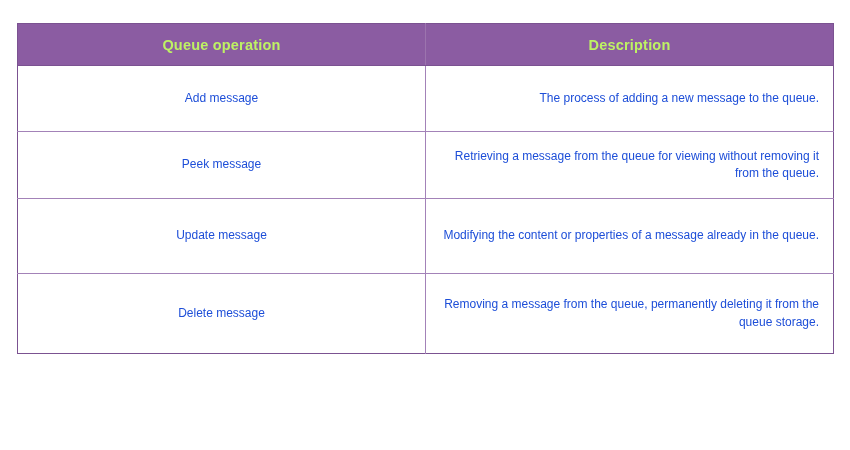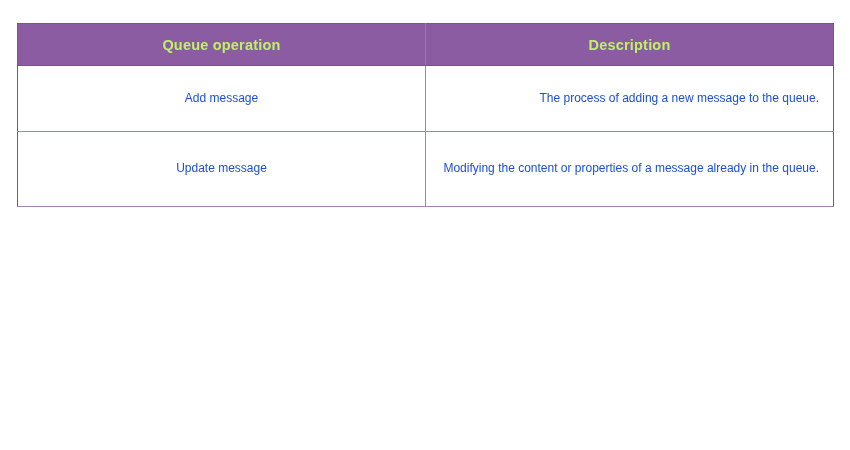--- a/index.html
+++ b/index.html
@@ -109,22 +109,34 @@
           <th class="th-desc">Description</th>
         </tr>
       </thead>
       <tbody>
         <tr class="r0">
           <td class="cell-op">Add message</td>
           <td class="cell-desc">
             <span class="desc-inner">The process of adding a new message to the queue.</span>
           </td>
         </tr>
+        <tr class="r1">
+          <td class="cell-op">Peek message</td>
+          <td class="cell-desc">
+            <span class="desc-inner">Retrieving a message from the queue for viewing without removing it from the queue.</span>
+          </td>
+        </tr>
         <tr class="r3">
           <td class="cell-op">Update message</td>
           <td class="cell-desc">
             <span class="desc-inner">Modifying the content or properties of a message already in the queue.</span>
+          </td>
+        </tr>
+        <tr class="r4">
+          <td class="cell-op">Delete message</td>
+          <td class="cell-desc">
+            <span class="desc-inner">Removing a message from the queue, permanently deleting it from the queue storage.</span>
           </td>
         </tr>
       </tbody>
     </table>
   </div>
 </div>
 
 </body></html>

